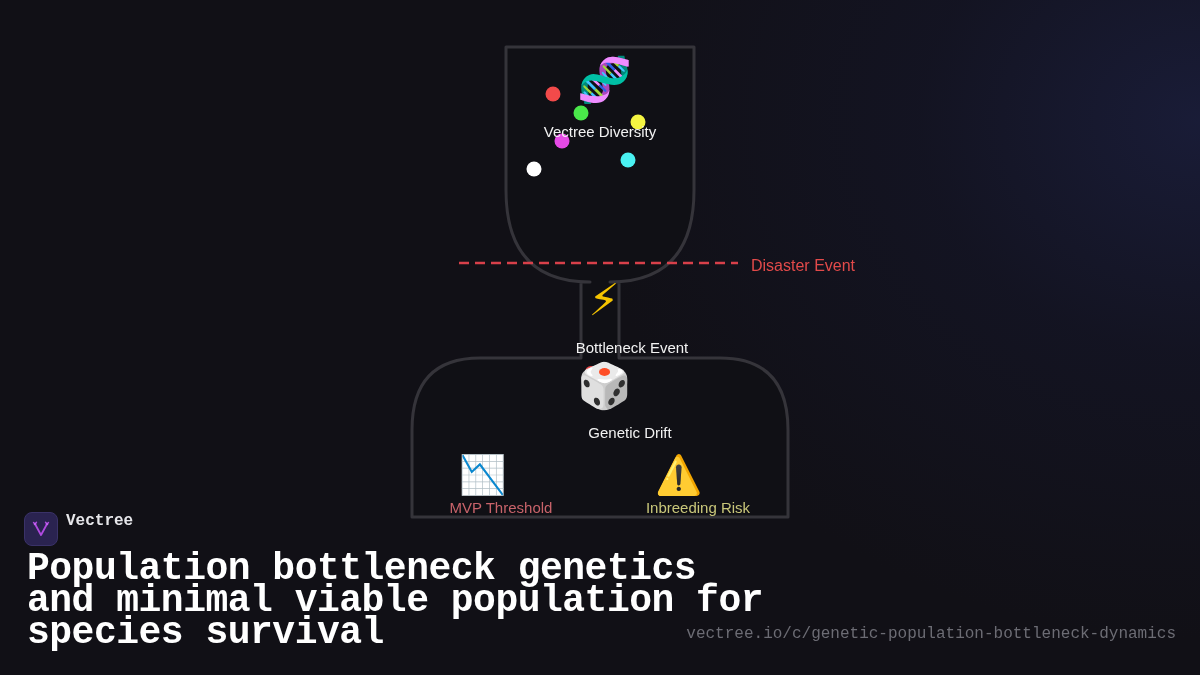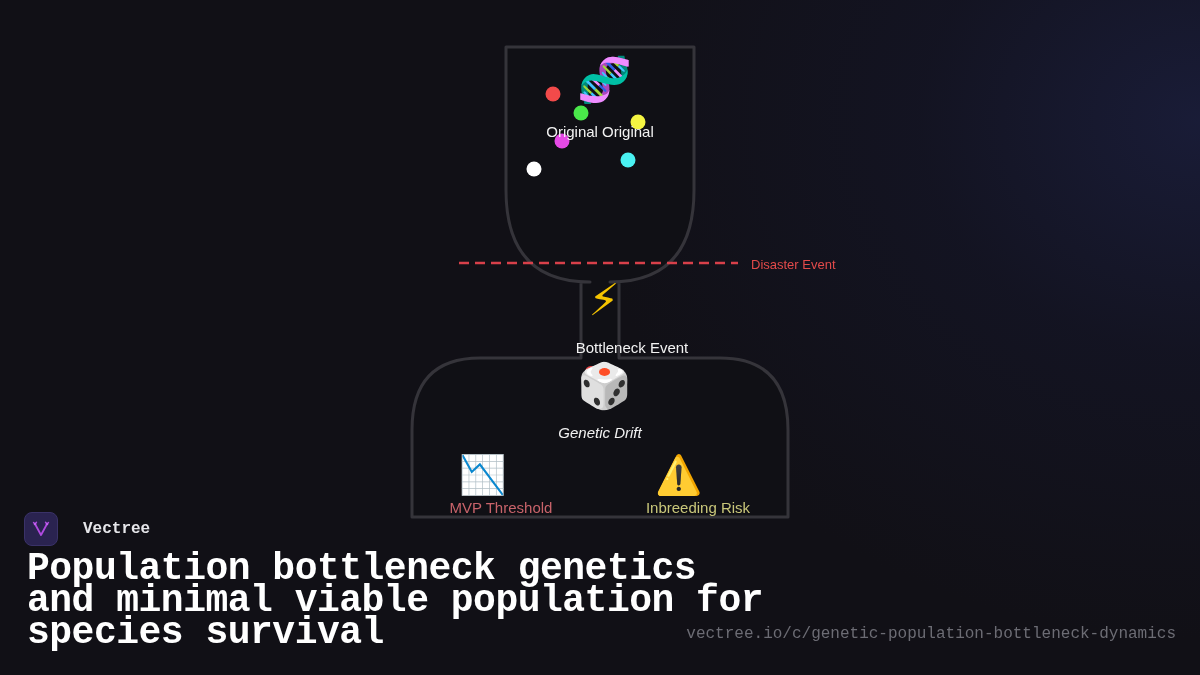--- a/index.html
+++ b/index.html
@@ -37,32 +37,31 @@
     .emoji {
       position: absolute;
       transform: translateX(-50%);
       line-height: 1;
       font-family: "DejaVu Sans", sans-serif;
     }
     .disaster-label {
       position: absolute;
       left: 751px;
       top: 257px;
-      font-size: 13px;
+      font-size: 16px;
       color: #e24a4a;
       font-family: "Liberation Sans", sans-serif;
       white-space: nowrap;
     }
     .brand {
       position: absolute;
       left: 24px;
       top: 512px;
       display: flex;
-      align-items: center;
-      gap: 25px;
+      gap: 8px;
     }
     .brand-logo {
       width: 34px;
       height: 34px;
       border-radius: 8px;
       background: #2a2350;
       border: 1px solid #3a3268;
       box-sizing: border-box;
       display: flex;
       align-items: center;
@@ -116,29 +115,29 @@
         <circle cx="534" cy="169" r="7.5" fill="#ffffff"></circle>
       </g>
     <g id="alleles-drift">
         <circle cx="591" cy="372" r="6" fill="#f24a4a"></circle>
         <circle cx="605" cy="375" r="6" fill="#f24a4a"></circle>
         <circle cx="610" cy="381" r="6" fill="#f24a4a"></circle>
       </g>
   </svg>
 
   <div class="emoji" style="left:605px; top:58px; font-size:44px;">🧬</div>
-  <div class="node-label" style="left:600px; top:124px; color:#f2f2f2;">Original Original</div>
+  <div class="node-label" style="left:600px; top:124px; color:#f2f2f2;">Vectree Diversity</div>
 
   <div class="disaster-label">Disaster Event</div>
 
   <div class="emoji" style="left:604px; top:278px; font-size:44px; color:#f5c400;">⚡</div>
   <div class="node-label" style="left:632px; top:340px; color:#f2f2f2;">Bottleneck Event</div>
 
   <div class="emoji" style="left:605px; top:364px; font-size:44px;">🎲</div>
-  <div class="node-label" style="left:600px; top:425px; color:#f2f2f2;font-style:italic;">Genetic Drift</div>
+  <div class="node-label" style="left:630px; top:425px; color:#f2f2f2;">Genetic Drift</div>
 
   <div class="emoji" style="left:483px; top:456px; font-size:38px;">📉</div>
   <div class="node-label" style="left:501px; top:500px; color:#c8636a;text-align:right;">MVP Threshold</div>
 
   <div class="emoji" style="left:679px; top:456px; font-size:38px; color:#f5c400;">⚠️</div>
   <div class="node-label" style="left:698px; top:500px; color:#c9c77a;">Inbreeding Risk</div>
 
   <div class="brand">
     <div class="brand-logo">
       <svg width="20" height="20" viewBox="0 0 20 20">

